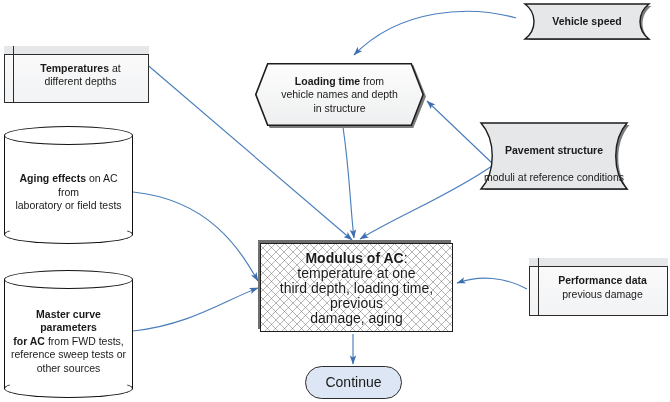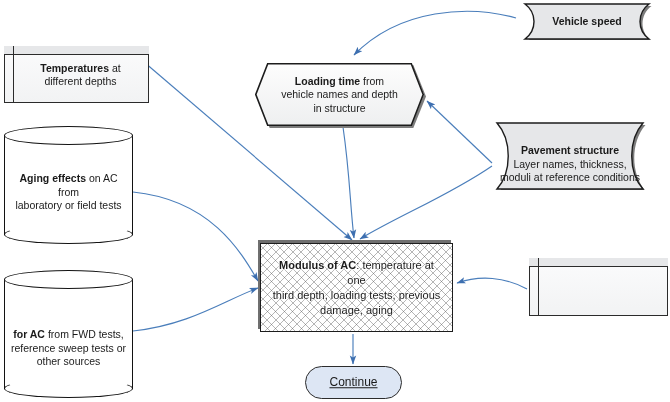--- a/index.html
+++ b/index.html
@@ -83,33 +83,33 @@
   .proc .proc-face{
     position:absolute;inset:0;
     background-color:#ffffff;
     background-image:
       repeating-linear-gradient(45deg,  rgba(80,80,80,.42) 0 0.7px, rgba(0,0,0,0) 0.7px 6px),
       repeating-linear-gradient(-45deg, rgba(80,80,80,.42) 0 0.7px, rgba(0,0,0,0) 0.7px 6px);
     border:1.4px solid #1c1c1c;
     box-sizing:border-box;
   }
   .proc .nodetext{
-    z-index:3;font-size:11px;line-height:15px;padding:0 9px;
+    z-index:3;font-size:14px;line-height:15px;padding:0 9px;
     text-shadow:0 0 2px #fff,0 0 2px #fff,0 0 3px #fff,0 0 3px #fff;
   }
 
   
   .term .term-face{
     position:absolute;inset:0;
     background:#dde6f4;
     border:1.5px solid #2c2c2c;
     border-radius:26px;
     box-sizing:border-box;
   }
-  .term .nodetext{font-size:12px;color:#1a1a1a;text-decoration:underline;}
+  .term .nodetext{font-size:14px;color:#1a1a1a;}
 </style>
 </head>
 <body>
 
 <div id="canvas">
 
   <svg id="edges" viewBox="0 0 670 402" xmlns="http://www.w3.org/2000/svg">
     <defs>
       <marker id="ah" markerWidth="9" markerHeight="9" refX="7.4" refY="3.1" orient="auto" markerUnits="strokeWidth">
         <path d="M0,0.3 L7.8,3.1 L0,5.9 L1.8,3.1 Z" fill="#3d6fb0"></path>
@@ -155,21 +155,21 @@
       <b>Aging effects</b><span> on AC from</span><br>
       <span>laboratory or field tests</span>
     </div>
   </div>
 
   <div class="node cyl" style="left:4px;top:270px;width:129px;height:128px;">
     <div class="cyl-body"></div>
     <div class="cyl-top"></div>
     <div class="cyl-bot"></div>
     <div class="nodetext" style="top:56%;">
-      <br>
+      <b>Master curve parameters</b><br>
       <b>for AC</b><span> from FWD tests,</span><br>
       <span>reference sweep tests or</span><br>
       <span>other sources</span>
     </div>
   </div>
 
   <div class="node hex" style="left:255px;top:63px;width:169px;height:63px;">
     <div class="hex-shadow"></div>
     <div class="hex-face"></div>
     <svg class="hex-stroke" viewBox="0 0 169 63" preserveAspectRatio="none">
@@ -185,46 +185,50 @@
   <div class="node stored" style="left:513px;top:3px;width:148px;height:37px;">
     <svg class="sd-face" viewBox="0 0 148 37" preserveAspectRatio="none">
       <path d="M 12 36 C 24 27 24 10 12 1 L 136 1 C 124 10 124 27 136 36 Z" transform="translate(2.5,2.0)" fill="#7c7c7c" stroke="none"></path>
       <path d="M 12 36 C 24 27 24 10 12 1 L 136 1 C 124 10 124 27 136 36 Z" fill="#e6e7e9" stroke="#1c1c1c" stroke-width="1.4"></path>
     </svg>
     <div class="nodetext">
       <b>Vehicle speed</b>
     </div>
   </div>
 
-  <div class="node stored" style="left:484px;top:122px;width:172px;height:84px;">
+  <div class="node stored" style="left:468px;top:122px;width:172px;height:84px;">
     <svg class="sd-face" viewBox="0 0 172 68" preserveAspectRatio="none">
       <path d="M 13 67 C 28 50 28 18 13 1 L 159 1 C 144 18 144 50 159 67 Z" transform="translate(2.5,2.0)" fill="#7c7c7c" stroke="none"></path>
       <path d="M 13 67 C 28 50 28 18 13 1 L 159 1 C 144 18 144 50 159 67 Z" fill="#e6e7e9" stroke="#1c1c1c" stroke-width="1.4"></path>
     </svg>
     <div class="nodetext">
       <b>Pavement structure</b><br>
-      <span>Layer names, thickness,</span><br>
+      <br>
       <span>moduli at reference conditions</span>
     </div>
   </div>
 
   <div class="node proc" style="left:260px;top:243px;width:193px;height:89px;">
     <div class="proc-shadow"></div>
     <div class="proc-face"></div>
     <div class="nodetext">
       <b>Modulus of AC</b><span>: temperature at one</span><br>
-      <span>third depth, loading tests, previous</span><br>
+      <span>third depth, loading time, previous</span><br>
       <span>damage, aging</span>
     </div>
   </div>
 
   <div class="node tbl" style="left:529px;top:258px;width:139px;height:58px;">
     <div class="tbl-body"></div>
     <div class="tbl-hdr"></div>
     <div class="tbl-col"></div>
+    <div class="nodetext">
+      <b>Performance data</b><br>
+      <span>previous damage</span>
+    </div>
   </div>
 
   <div class="node term" style="left:305px;top:366px;width:97px;height:33px;">
     <div class="term-face"></div>
     <div class="nodetext">Continue</div>
   </div>
 
 </div>
 
 </body></html>

